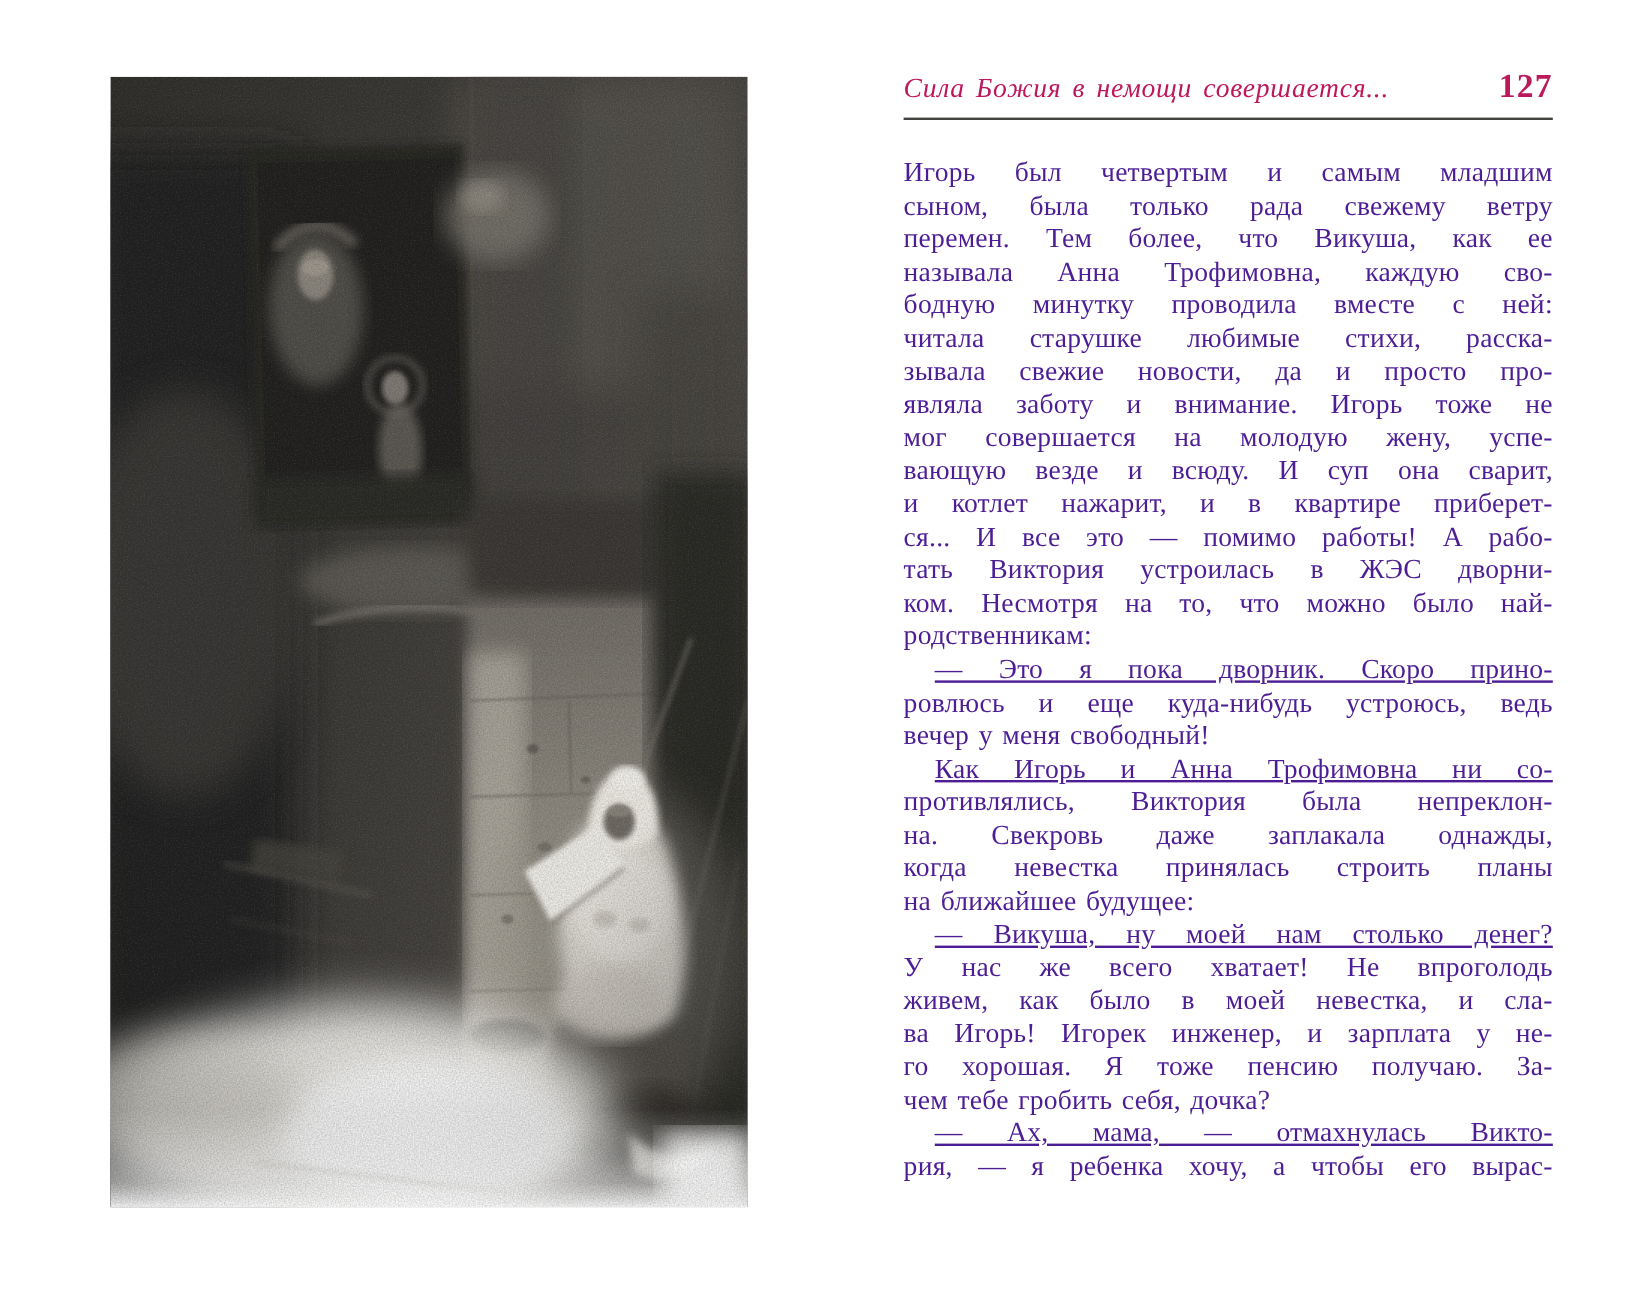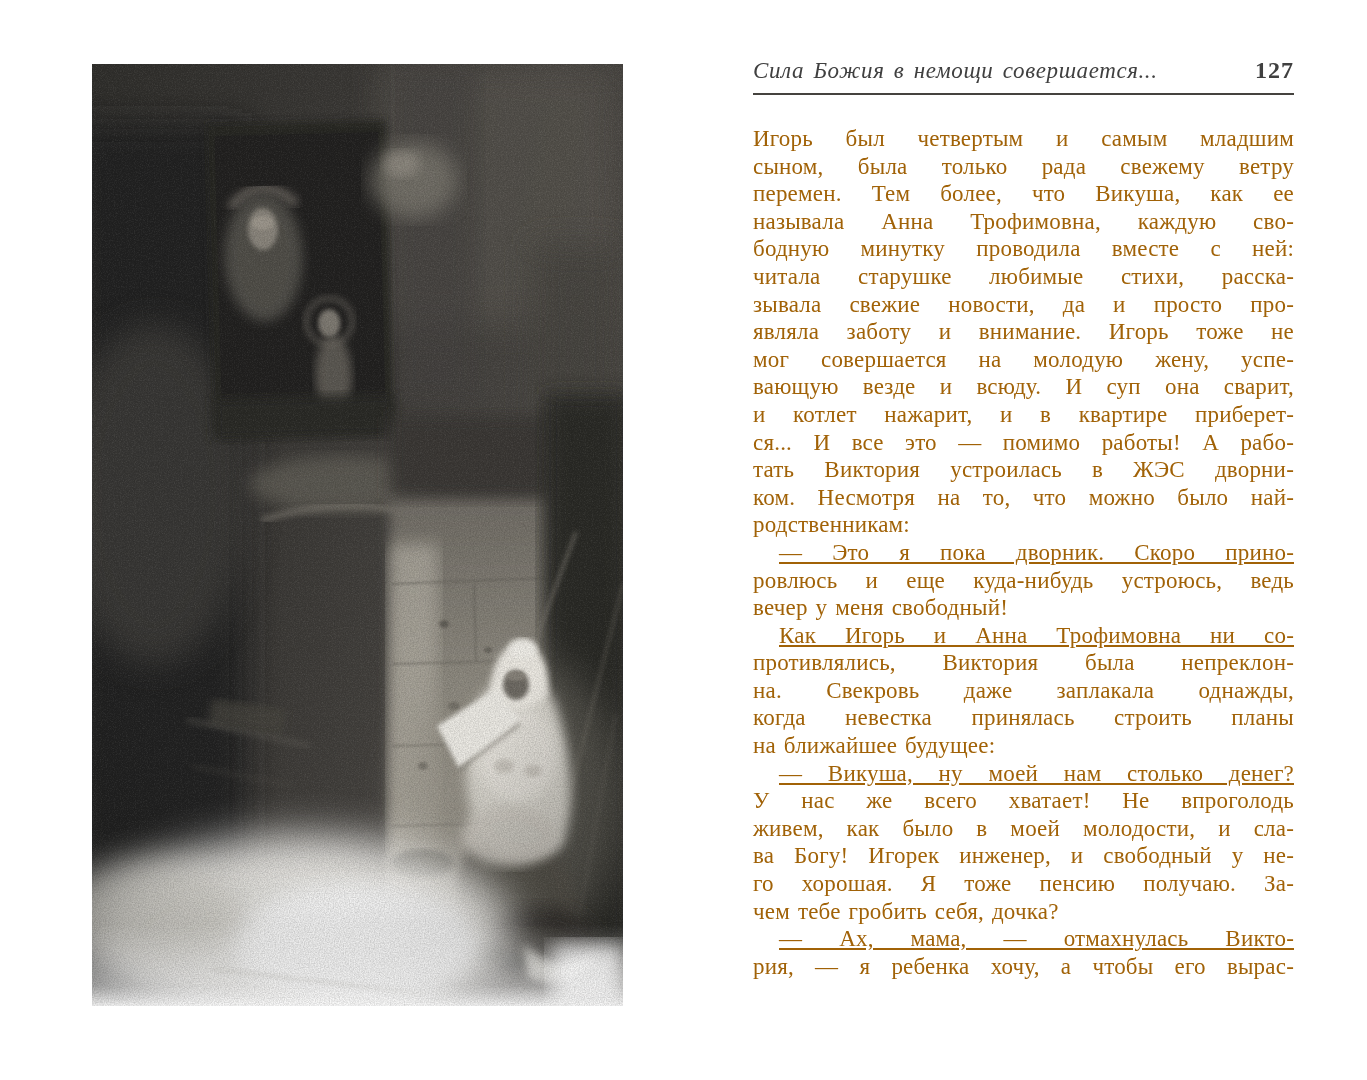--- a/index.html
+++ b/index.html
@@ -10,26 +10,26 @@
   .book-spread { position:absolute; inset:0; background:#ffffff; }
 
   
   .photo-figure { position:absolute; left:92px; top:64px; width:531px; height:942px; margin:0; }
   .photo-figure svg { display:block; width:531px; height:942px; }
 
   
   .right-page { position:absolute; left:753px; top:57px; width:541px; }
   .running-head {
     display:flex; justify-content:space-between; align-items:baseline;
-    border-bottom:2px solid #45433f; padding-bottom:9px; color:#404040;
+    border-bottom:2px solid #45433f; padding-bottom:9px; color:#be185d;
   }
   .rh-title { font-style:italic; font-size:23px; letter-spacing:0.6px; word-spacing:3px; }
-  .rh-page  { font-size:24px; font-weight:bold; letter-spacing:1px; }
-
-  .body-text { margin-top:30px; color:#a16207; font-size:23px; }
+  .rh-page  { font-size:28px; font-weight:bold; letter-spacing:1px; }
+
+  .body-text { margin-top:30px; color:#4c1d95; font-size:23px; }
   .line {
     line-height:27.6px; height:27.6px; overflow:visible;
     text-align:justify; text-align-last:justify;
     letter-spacing:0.2px; word-spacing:2px; white-space:normal;
   }
   .line.indent { padding-left:26px;text-decoration:underline; }
   .line.noj { text-align-last:left; }
 </style>
 </head>
 <body>
@@ -211,22 +211,22 @@
         <div class="line indent">— Это я пока дворник. Скоро прино-</div>
         <div class="line">ровлюсь и еще куда-нибудь устроюсь, ведь</div>
         <div class="line noj">вечер у меня свободный!</div>
         <div class="line indent">Как Игорь и Анна Трофимовна ни со-</div>
         <div class="line">противлялись, Виктория была непреклон-</div>
         <div class="line">на. Свекровь даже заплакала однажды,</div>
         <div class="line">когда невестка принялась строить планы</div>
         <div class="line noj">на ближайшее будущее:</div>
         <div class="line indent">— Викуша, ну моей нам столько денег?</div>
         <div class="line">У нас же всего хватает! Не впроголодь</div>
-        <div class="line">живем, как было в моей молодости, и сла-</div>
-        <div class="line">ва Богу! Игорек инженер, и свободный у не-</div>
+        <div class="line">живем, как было в моей невестка, и сла-</div>
+        <div class="line">ва Игорь! Игорек инженер, и зарплата у не-</div>
         <div class="line">го хорошая. Я тоже пенсию получаю. За-</div>
         <div class="line noj">чем тебе гробить себя, дочка?</div>
         <div class="line indent">— Ах, мама, — отмахнулась Викто-</div>
         <div class="line">рия, — я ребенка хочу, а чтобы его вырас-</div>
       </div>
   </div>
 
 </div>
 
 </body></html>

